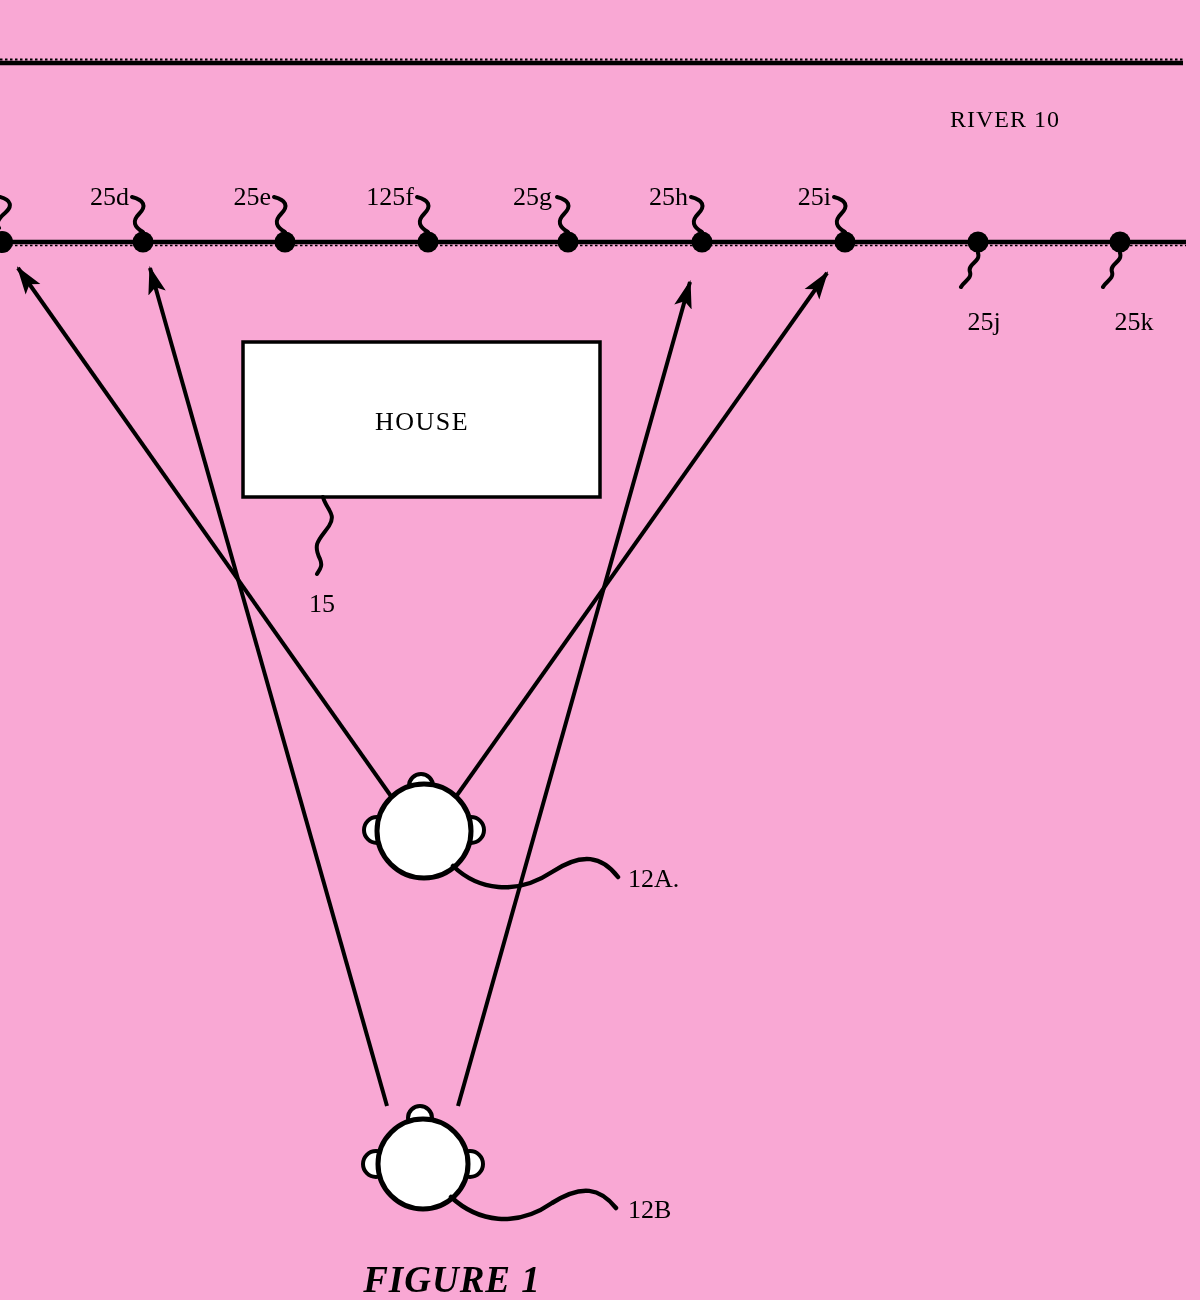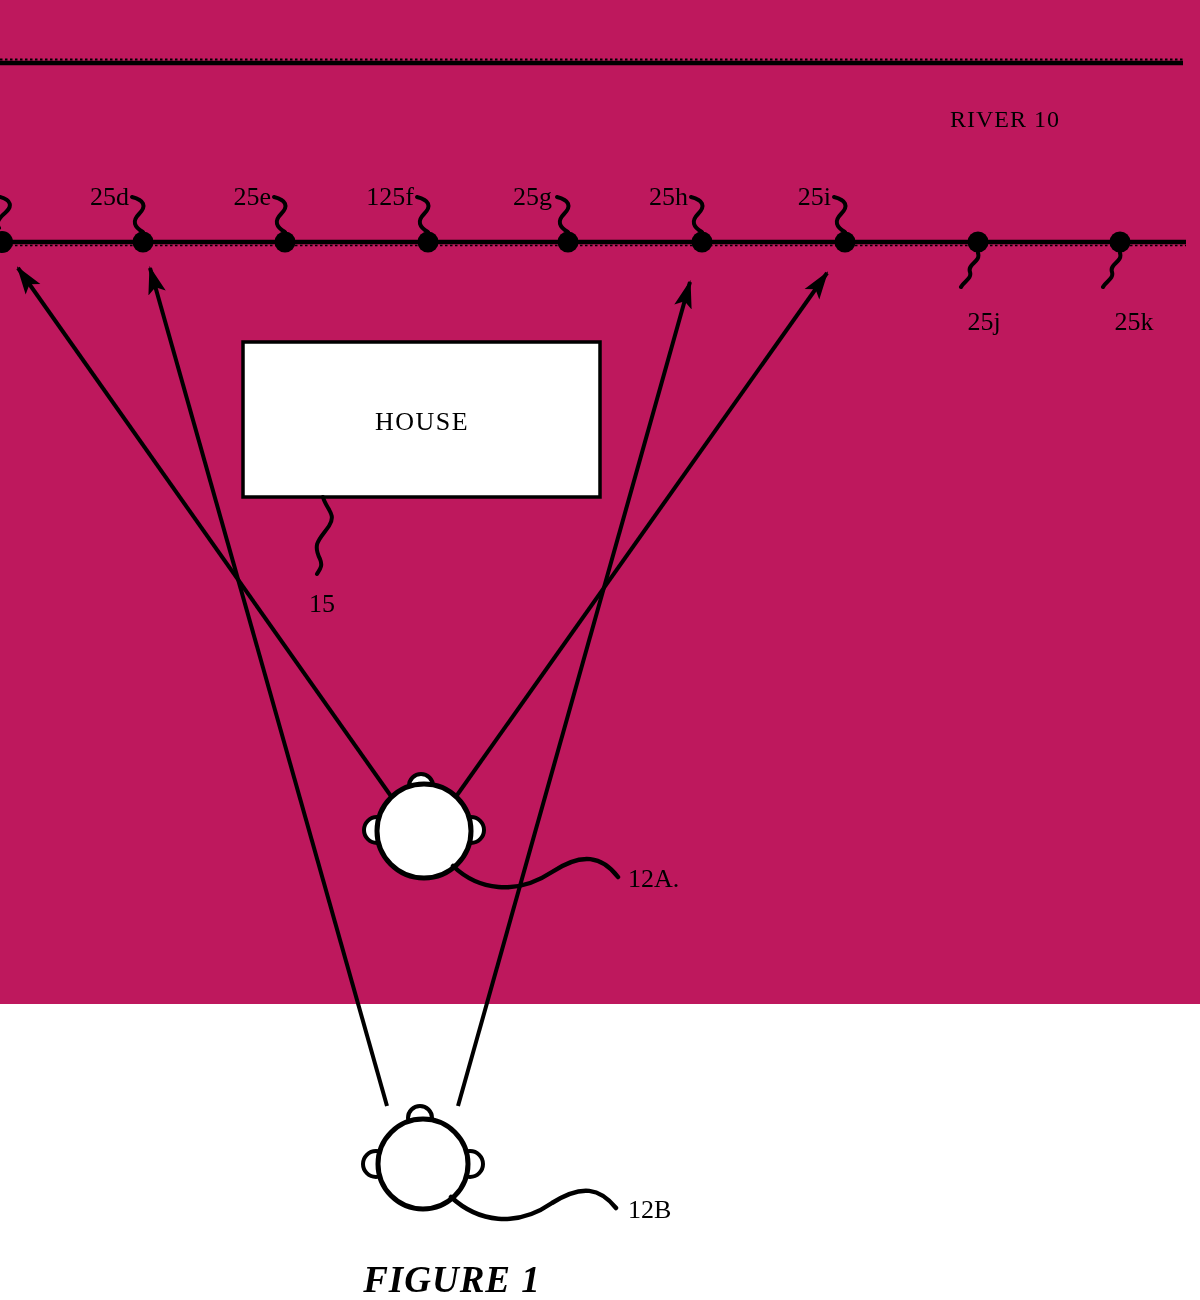--- a/index.html
+++ b/index.html
@@ -7,22 +7,22 @@
     padding: 0;
     background: #ffffff;
     width: 1200px;
     height: 1300px;
     overflow: hidden;
     font-family: "Liberation Serif", "DejaVu Serif", serif;
   }
   .stage {
     position: relative;
     width: 1200px;
-    height: 1004px;
-    background: #be185d;
+    height: 1300px;
+    background: #f9a8d4;
   }
   svg { display: block; }
   text {
     fill: #000000;
     font-family: "Liberation Serif", "DejaVu Serif", serif;
   }
   .ref-label   { font-size: 26px; }
   .river-label { font-size: 24px; letter-spacing: 1px; }
   .house-label { font-size: 26px; letter-spacing: 1.5px; }
   .caption     { font-size: 37px; font-weight: bold; font-style: italic; letter-spacing: 1px; }

